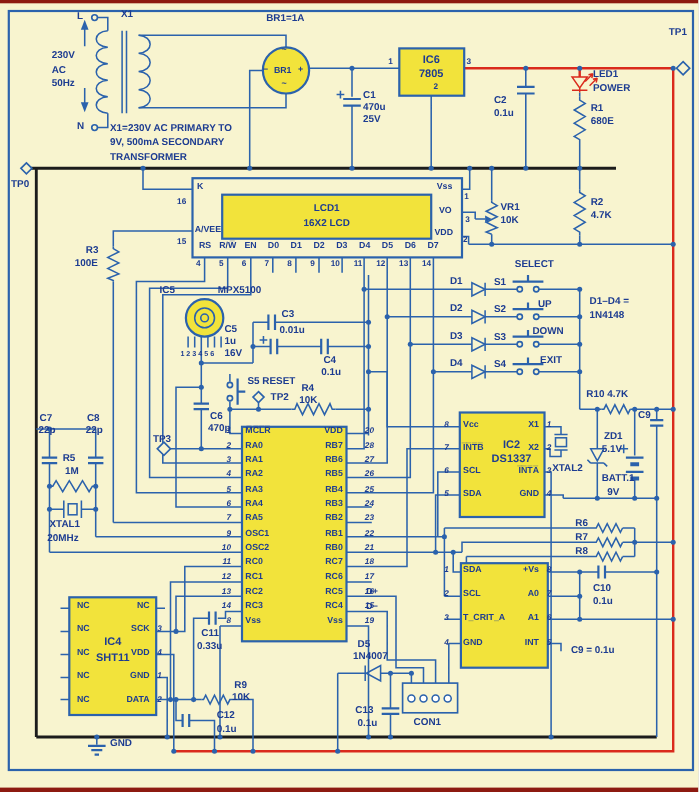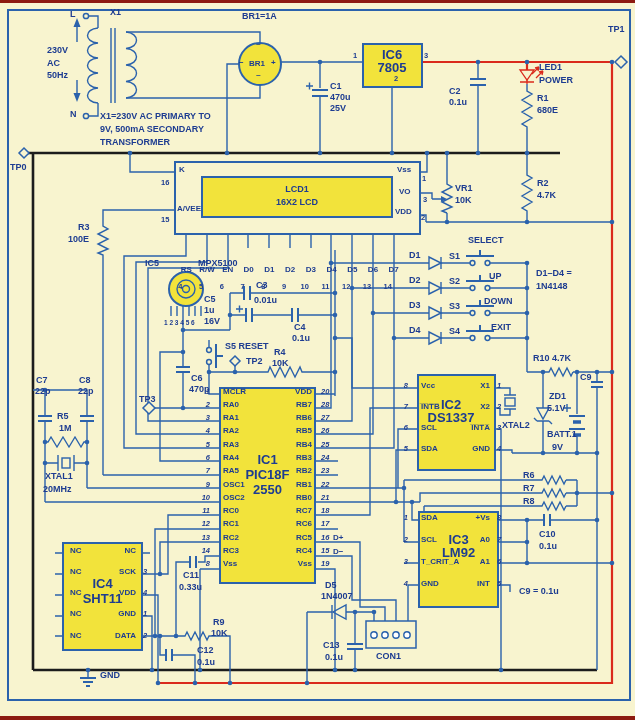--- a/index.html
+++ b/index.html
@@ -18,34 +18,34 @@
   .fb{fill:var(--bg);stroke:var(--wire);stroke-width:1.5px;}
   .fw{fill:#fff;stroke:var(--wire);stroke-width:1.4px;}
   .dj{fill:var(--wire);stroke:none;}
   .aw{fill:var(--wire);stroke:none;}
   .edge{fill:var(--edge);stroke:none;}
   .lbl{position:absolute;font:bold 9px "Liberation Sans",sans-serif;color:var(--text);
        white-space:pre-line;line-height:11px;z-index:5;}
   .s8{font-size:8px;}
   .s7{font-size:7.5px;}
   .xs{font-size:6.5px;}
-  .big{font-size:13px;line-height:13px;}
+  .big{font-size:10px;line-height:13px;}
   .lh13{line-height:13px;}
   .lh12{line-height:12.5px;}
   .ctr{text-align:center;}
   .pins{position:absolute;display:flex;flex-direction:column;justify-content:space-between;z-index:5;}
   .prow{display:flex;align-items:center;height:10px;font:bold 8px "Liberation Sans",sans-serif;color:var(--text);}
   .pn{font-size:7.5px;}
   #ic1L .pn{width:16px;text-align:right;} #ic1L .pl{margin-left:13px;}
-  #ic1R .pl{width:34px;text-align:right;} #ic1R .pn{margin-left:9px;}
+  #ic1R .pl{width:34px;text-align:right;} #ic1R .pn{margin-left:20px;}
   #ic2L .pn,#ic3L .pn{width:16px;text-align:right;} #ic2L .pl,#ic3L .pl{margin-left:13px;}
   #ic2R .pl,#ic3R .pl{width:38px;text-align:right;} #ic2R .pn,#ic3R .pn{margin-left:7px;}
   #ic4R .pl{width:48px;text-align:right;} #ic4R .pn{margin-left:7px;}
   .hrow{position:absolute;display:flex;z-index:5;}
-  .hrow span{flex:1;text-align:center;font:bold 8px "Liberation Sans",sans-serif;color:var(--text);margin-top:47px;}
+  .hrow span{flex:1;text-align:center;font:bold 8px "Liberation Sans",sans-serif;color:var(--text);}
   #lcdNums span{font-size:7.5px;}
 </style>
 </head>
 <body>
 
 <div id="page">
 
 <svg width="635" height="720" viewBox="0 0 635 720">
   <g>
     <rect class="edge" x="0" y="0" width="635" height="3"></rect>
@@ -320,56 +320,51 @@
 
 <span class="lbl" style="left:36px;top:375px">C7</span>
 <span class="lbl" style="left:35px;top:386px">22p</span>
 <span class="lbl" style="left:79px;top:375px">C8</span>
 <span class="lbl" style="left:78px;top:386px">22p</span>
 <span class="lbl" style="left:57px;top:411px">R5</span>
 <span class="lbl" style="left:59px;top:423px">1M</span>
 <span class="lbl" style="left:45px;top:471px">XTAL1</span>
 <span class="lbl" style="left:43px;top:484px">20MHz</span>
 
-<span class="lbl big ctr" style="left:220px;top:452px;width:95px;line-height:15px">IC1
-PIC18F
-2550</span>
 <span class="lbl s8" style="left:333px;top:532px">D+</span>
 <span class="lbl s8" style="left:333px;top:546px">D−</span>
 
 <span class="lbl" style="left:409px;top:250px">D1</span>
 <span class="lbl" style="left:409px;top:275px">D2</span>
 <span class="lbl" style="left:409px;top:300px">D3</span>
 <span class="lbl" style="left:409px;top:325px">D4</span>
 <span class="lbl" style="left:449px;top:251px">S1</span>
 <span class="lbl" style="left:449px;top:276px">S2</span>
 <span class="lbl" style="left:449px;top:301px">S3</span>
 <span class="lbl" style="left:449px;top:326px">S4</span>
 <span class="lbl" style="left:468px;top:235px">SELECT</span>
 <span class="lbl" style="left:489px;top:271px">UP</span>
 <span class="lbl" style="left:484px;top:296px">DOWN</span>
 <span class="lbl" style="left:491px;top:322px">EXIT</span>
 <span class="lbl lh12" style="left:536px;top:267px">D1–D4 =
 1N4148</span>
 <span class="lbl" style="left:533px;top:353px">R10 4.7K</span>
 
-<span class="lbl big ctr" style="left:404px;top:398px;width:94px">IC2
+<span class="lbl big ctr" style="left:418px;top:398px;width:94px">IC2
 DS1337</span>
 <span class="lbl" style="left:502px;top:420px">XTAL2</span>
 <span class="lbl" style="left:549px;top:391px">ZD1</span>
 <span class="lbl" style="left:547px;top:403px">5.1V</span>
 <span class="lbl" style="left:547px;top:429px">BATT.1</span>
 <span class="lbl" style="left:552px;top:442px">9V</span>
 <span class="lbl" style="left:580px;top:372px">C9</span>
 <span class="lbl" style="left:523px;top:470px">R6</span>
 <span class="lbl" style="left:523px;top:483px">R7</span>
 <span class="lbl" style="left:523px;top:496px">R8</span>
 
-<span class="lbl big ctr" style="left:419px;top:533px;width:79px">IC3
-LM92</span>
 <span class="lbl" style="left:539px;top:529px">C10</span>
 <span class="lbl" style="left:539px;top:541px">0.1u</span>
 
 <span class="lbl" style="left:519px;top:586px">C9 = 0.1u</span>
 
 <span class="lbl big ctr" style="left:63px;top:576px;width:79px;line-height:15px">IC4
 SHT11</span>
 <span class="lbl" style="left:183px;top:570px">C11</span>
 <span class="lbl" style="left:179px;top:582px">0.33u</span>
 <span class="lbl" style="left:213px;top:617px">R9</span>

